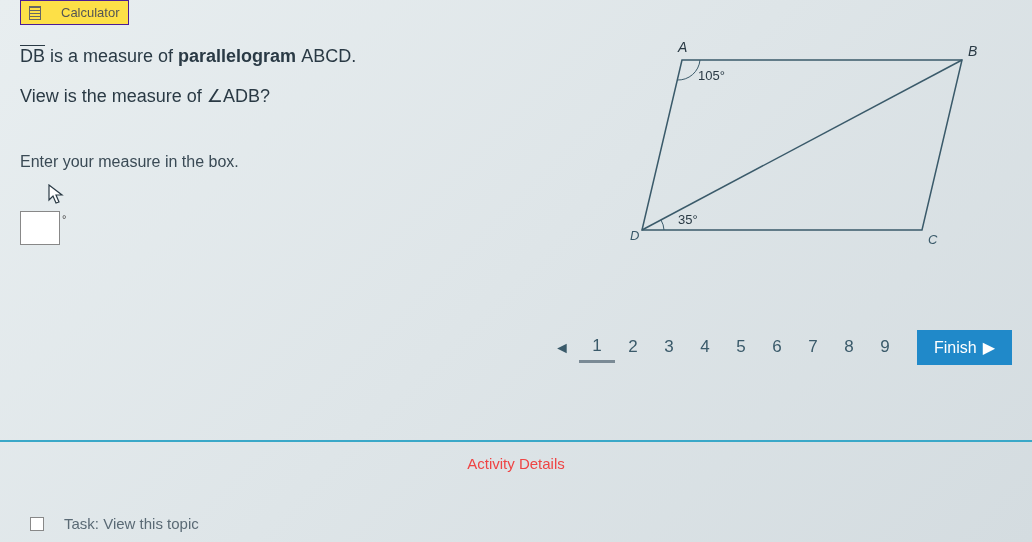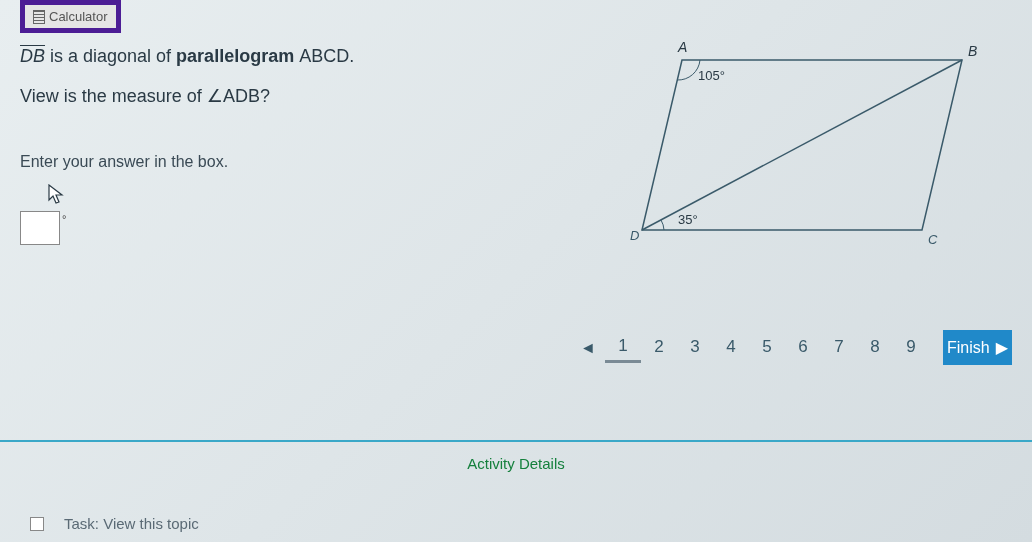--- a/index.html
+++ b/index.html
@@ -9,27 +9,27 @@
       width: 1032px;
       height: 542px;
       overflow: hidden;
       position: relative;
     }
     .calculator-btn {
       position: absolute;
       top: 0;
       left: 20px;
       padding: 4px 8px;
-      background: #e5e5e5;
-      border: 5px solid #4c1d95;
+      background: #fde047;
+      border: 1px solid #4c1d95;
       font-size: 13px;
       color: #555;
       display: flex;
       align-items: center;
-      gap: 4px;
+      gap: 20px;
     }
     .calc-icon {
       width: 12px;
       height: 14px;
       border: 1px solid #666;
       display: inline-block;
       background: repeating-linear-gradient(to bottom, #666 0 1px, transparent 1px 3px);
     }
     .content {
       position: absolute;
@@ -38,21 +38,21 @@
       right: 20px;
     }
     .question-text {
       font-size: 18px;
       color: #2a3a45;
       line-height: 1.8;
     }
     .question-text .line1 {
       margin-bottom: 8px;
     }
-    .overline { text-decoration: overline; font-style: italic; }
+    .overline { text-decoration: overline; }
     .ital { }
     .instruction {
       font-size: 16px;
       color: #3a4a55;
       margin-top: 40px;
     }
     .answer-box {
       margin-top: 40px;
       display: flex;
       align-items: flex-start;
@@ -107,21 +107,21 @@
       cursor: pointer;
       border-bottom: 2px solid transparent;
     }
     .page-num.current {
       border-bottom: 3px solid #7a8a95;
       font-weight: 500;
     }
     .finish-btn {
       background: #2089c9;
       color: #fff;
-      padding: 8px 4px;
+      padding: 8px 17px;
       font-size: 16px;
       border: none;
       cursor: pointer;
       margin-left: 12px;
       display: flex;
       align-items: center;
       gap: 6px;
     }
     .divider {
       position: absolute;
@@ -130,21 +130,21 @@
       right: 0;
       height: 2px;
       background: #3aa8c8;
     }
     .activity-details {
       position: absolute;
       top: 455px;
       left: 50%;
       transform: translateX(-50%);
       font-size: 15px;
-      color: #15803d;
+      color: #ef4444;
     }
     .task-row {
       position: absolute;
       bottom: 10px;
       left: 30px;
       display: flex;
       align-items: center;
       gap: 20px;
       font-size: 15px;
       color: #5a6a75;
@@ -166,27 +166,27 @@
 <body>
 
 <div class="calculator-btn">
   <span class="calc-icon"></span>
   <span>Calculator</span>
 </div>
 
 <div class="content">
   <div class="question-text">
     <div class="line1">
-      <span class="overline">DB</span><span> is a diagonal of </span><b>parallelogram </b><span class="ital">ABCD</span><span>.</span>
+      <span class="overline">DB</span><span> is a measure of </span><b>parallelogram </b><span class="ital">ABCD</span><span>.</span>
     </div>
     <div>
       <span>View is the measure of </span><span class="ital">∠ADB</span><span>?</span>
     </div>
   </div>
-  <div class="instruction">Enter your answer in the box.</div>
+  <div class="instruction">Enter your measure in the box.</div>
   <div class="answer-box">
     <input class="answer-input" type="text" style="">
     <span class="degree-sup">°</span>
   </div>
 </div>
 
 <svg class="cursor-icon" width="18" height="22" viewBox="0 0 18 22">
   <path d="M1 1 L1 16 L5 12 L8 19 L11 18 L8 11 L14 11 Z" fill="#fff" stroke="#2a3a45" stroke-width="1.2"></path>
 </svg>
 

